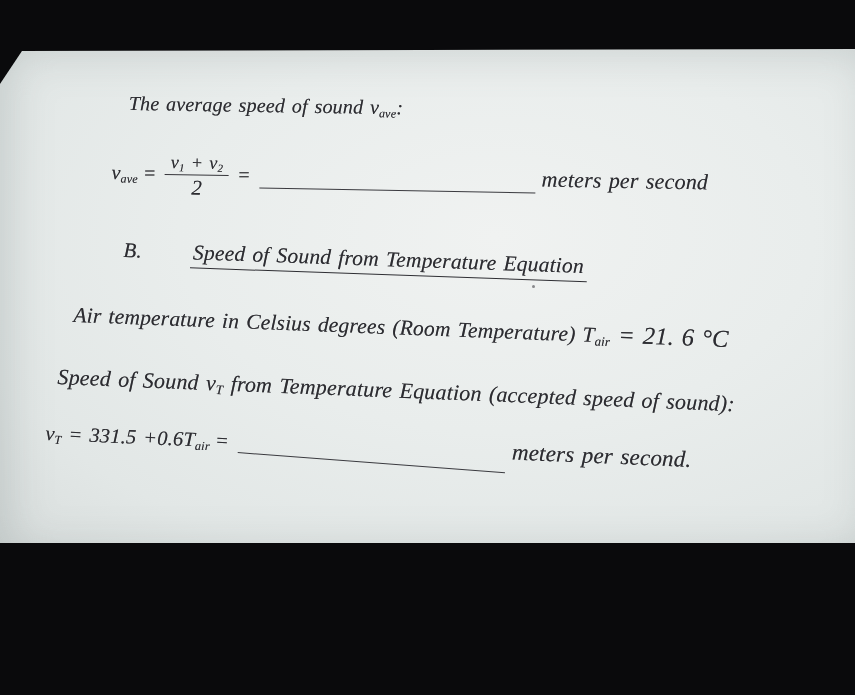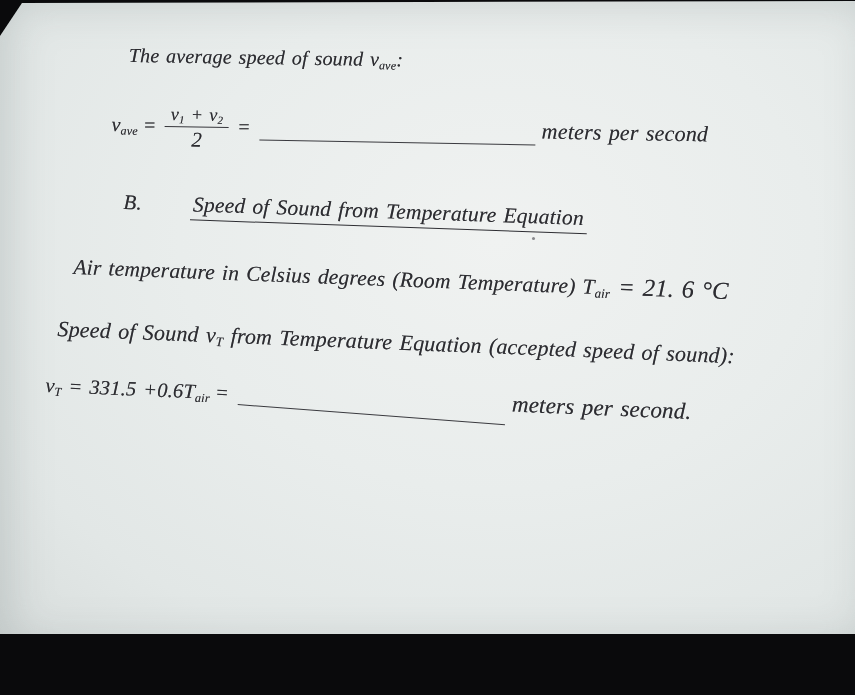--- a/index.html
+++ b/index.html
@@ -2,21 +2,21 @@
 <html><head>
 <meta charset="utf-8">
 <style>
   html,body{margin:0;padding:0;}
   body{
     width:855px;height:695px;
     background:#0a0a0c;
     overflow:hidden;
     font-family:"Liberation Serif","DejaVu Serif",serif;
   }
-  .photo{position:relative;width:855px;height:634px;overflow:hidden;}
+  .photo{position:relative;width:855px;height:495px;overflow:hidden;margin-top:48px;}
 
   
   .surface-wedge{
     position:absolute;left:0;bottom:0;width:380px;height:34px;
     background:linear-gradient(90deg,#241811 0%,#17100a 60%,#0c0906 100%);
   }
 
   
   .paper{
     position:absolute;inset:0;

